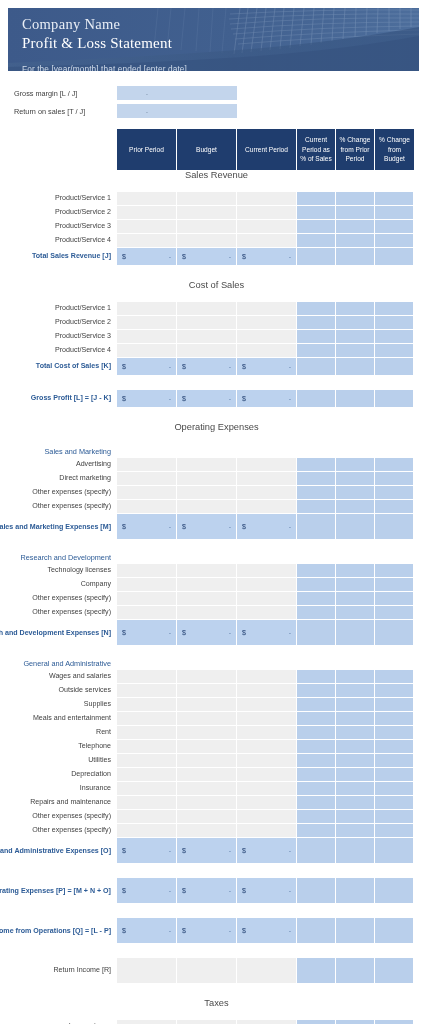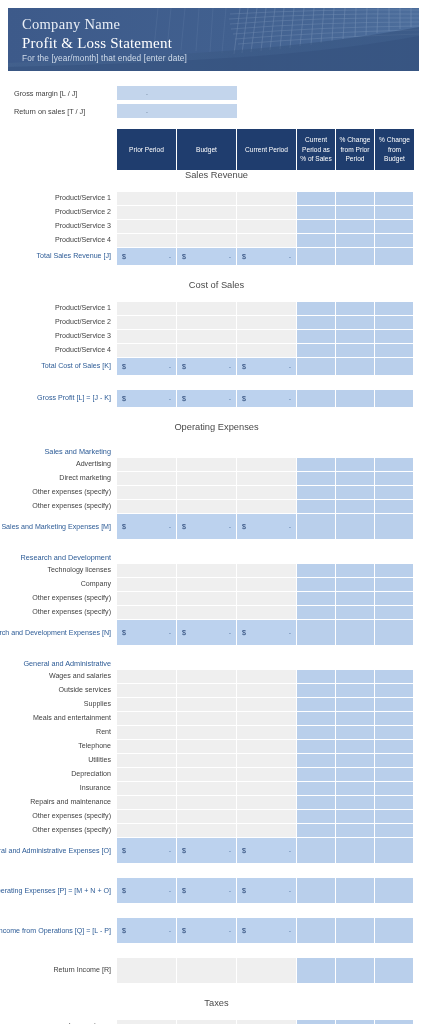--- a/index.html
+++ b/index.html
@@ -31,21 +31,21 @@
     font-family: "Liberation Serif", serif;
     font-size: 15px;
     color: #ffffff;
     letter-spacing: .2px;
     line-height: 1.35;
     margin-top: -1px;
   }
   .doc-sub {
     font-size: 8.3px;
     color: #d2ddeb;
-    margin-top: 0;
+    margin-top: 11px;
     letter-spacing: .1px;
   }
 
   
   .ratios { position: absolute; left: 0; top: 84px; width: 392px; }
   .ratio-row {
     display: flex; align-items: center;
     height: 18px;
   }
   .ratio-label {
@@ -96,21 +96,21 @@
     flex: 1; height: 1px; background: #c9c9c9; margin-right: 12px;
   }
 
   .row { display: flex; align-items: stretch; }
   .rlabel {
     width: 117px; text-align: right; padding-right: 6px;
     font-size: 7.1px; color: #3f3f3f; white-space: nowrap;
     display: flex; align-items: center; justify-content: flex-end;
     line-height: 1.35;
   }
-  .rlabel.blue { color: #2c5b96; }
+  .rlabel.blue { color: #2c5b96; font-weight: bold; }
   .cells { display: flex; }
   .cell { border-right: 1px solid #ffffff; border-bottom: 1px solid #ffffff; }
   .cell.wide { width: 60px; }
   .cell.narrow { width: 39px; }
   .cell.input { background: #efefef; }
   .cell.calc  { background: #b9cfeb; }
   .cell.total { background: #bcd2ee; }
   .cell.money {
     display: flex; align-items: center; justify-content: space-between;
     padding: 0 5px; font-size: 7px; color: #1f3d6e;

